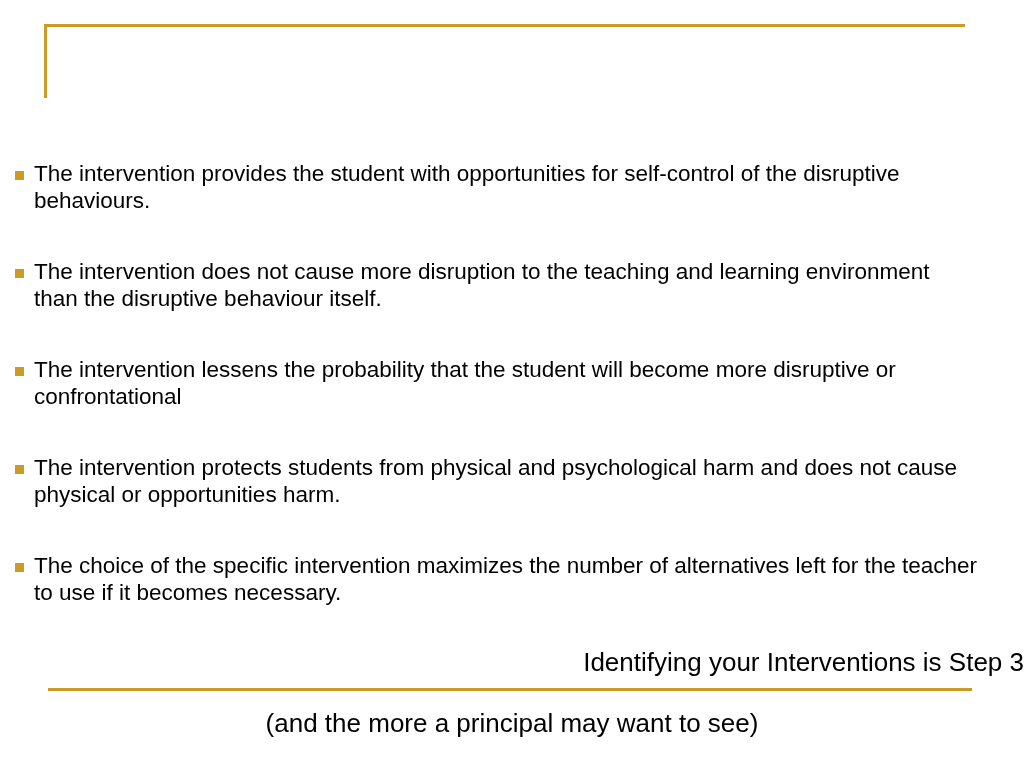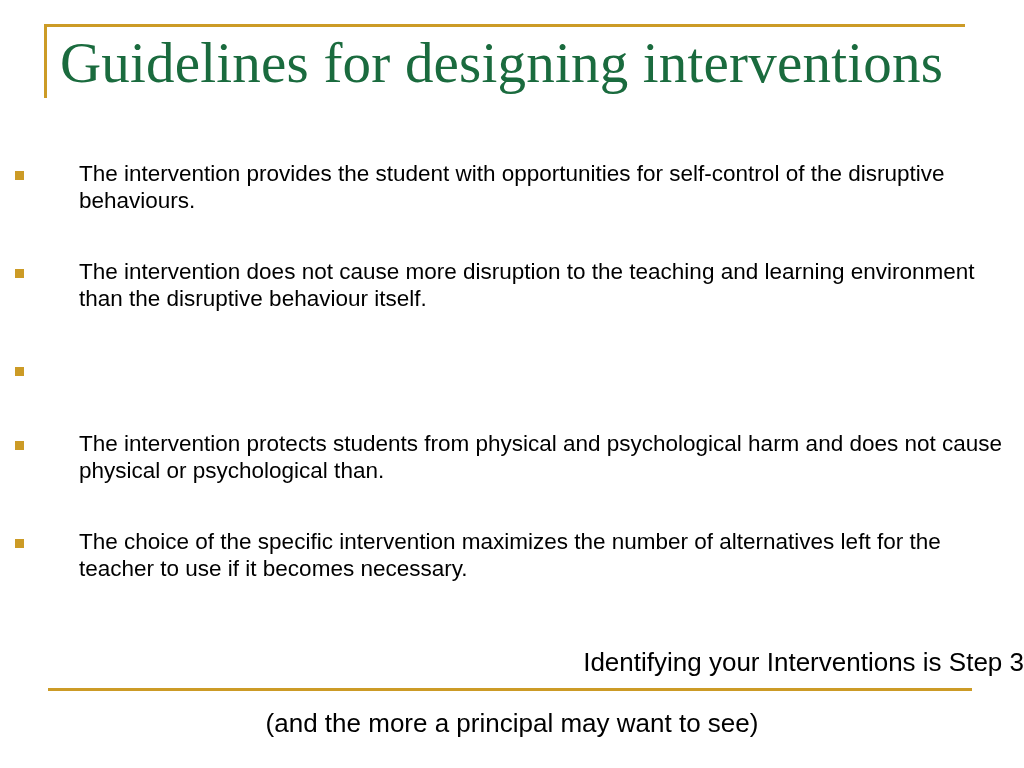--- a/index.html
+++ b/index.html
@@ -61,21 +61,21 @@
 
   
   .body-list {
     position: absolute;
     left: 0;
     top: 160px;
     width: 1024px;
   }
   .bullet-row {
     position: relative;
-    padding-left: 79px;
+    padding-left: 34px;
     margin-bottom: 44px;
     min-height: 30px;
   }
   .bullet-row:last-child {
     margin-bottom: 16px;
   }
   .bullet-marker {
     position: absolute;
     left: 15px;
     top: 11px;
@@ -131,42 +131,42 @@
   }
 </style>
 </head>
 <body>
 
 <div class="slide">
 
   <div class="title-area">
     <div class="title-rule-top"></div>
     <div class="title-rule-left"></div>
-    <div class="slide-title">Guidelines for designing interventions</div>
   </div>
 
   <div class="body-list">
 
     <div class="bullet-row w1">
       <span class="bullet-marker"></span>
       <span class="bullet-text">The intervention provides the student with opportunities for self-control of the disruptive behaviours.</span>
     </div>
 
     <div class="bullet-row w2">
       <span class="bullet-marker"></span>
       <span class="bullet-text">The intervention does not cause more disruption to the teaching and learning environment than the disruptive behaviour itself.</span>
     </div>
 
     <div class="bullet-row w3">
       <span class="bullet-marker"></span>
+      <span class="bullet-text">The intervention lessens the probability that the student will become more disruptive or confrontational</span>
     </div>
 
     <div class="bullet-row w4">
       <span class="bullet-marker"></span>
-      <span class="bullet-text">The intervention protects students from physical and psychological harm and does not cause physical or psychological than.</span>
+      <span class="bullet-text">The intervention protects students from physical and psychological harm and does not cause physical or opportunities harm.</span>
     </div>
 
     <div class="bullet-row w5">
       <span class="bullet-marker"></span>
       <span class="bullet-text">The choice of the specific intervention maximizes the number of alternatives left for the teacher to use if it becomes necessary.</span>
     </div>
 
   </div>
 
   <div class="footer">

